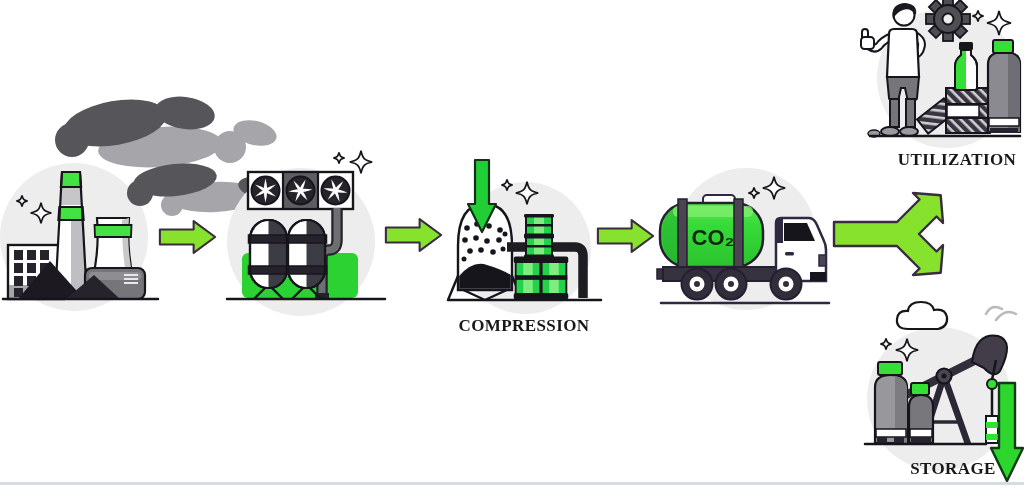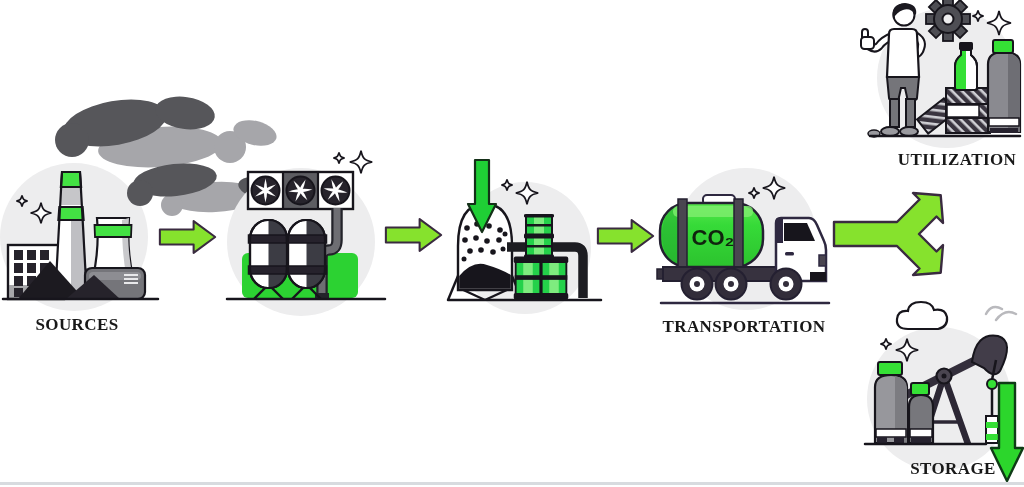--- a/index.html
+++ b/index.html
@@ -106,21 +106,20 @@
           <line x1="124" y1="194" x2="138" y2="194"></line>
           <line x1="124" y1="198" x2="138" y2="198"></line>
       </g>
     </g>
     <g>
       <polygon points="18,214 50,176 84,214" fill="#1c1a20"></polygon>
       <polygon points="66,214 94,190 120,214" fill="#26232b"></polygon>
     </g>
     <line x1="3" y1="214" x2="158" y2="214" stroke="#17151c" stroke-width="2.5" stroke-linecap="round"></line>
   </svg>
-  <div class="stage-label" style="left:0;top:315px;width:154px">SOURCES</div>
 
   <svg class="abs" style="left:158px;top:218px" width="60" height="38" viewBox="0 0 64 40">
     <polygon points="2,12 38,12 38,3 61,20 38,37 38,28 2,28" fill="#86e22d" stroke="#3a2b40" stroke-width="2.2" stroke-linejoin="round"></polygon>
   </svg>
 
   <svg class="abs" style="left:225px;top:138px" width="165" height="185" viewBox="0 0 165 185">
     <defs>
       <clipPath id="tclip1">
           <rect x="25" y="82" rx="18" ry="19" width="37" height="68"></rect>
         </clipPath>
@@ -222,20 +221,21 @@
       <use href="#barrel" transform="translate(85,132) scale(0.95,0.93)"></use>
       <use href="#barrel" transform="translate(111,132) scale(0.95,0.93)"></use>
     </g>
     <polygon points="32,14 46,14 46,58 53,58 39,86 25,58 32,58" fill="#1fcf35" stroke="#143018" stroke-width="2.2" stroke-linejoin="round"></polygon>
     <g>
       <use href="#sparkle" transform="translate(64,39) scale(0.7)"></use>
       <use href="#sparkle" transform="translate(84,47) scale(1.4)"></use>
     </g>
     <line x1="5" y1="154" x2="158" y2="154" stroke="#17151c" stroke-width="2.5" stroke-linecap="round"></line>
   </svg>
+  <div class="stage-label" style="left:424px;top:316px;width:200px">COMPRESSION</div>
 
   <svg class="abs" style="left:596px;top:217px" width="60" height="38" viewBox="0 0 64 40">
     <polygon points="2,12 38,12 38,3 61,20 38,37 38,28 2,28" fill="#86e22d" stroke="#3a2b40" stroke-width="2.2" stroke-linejoin="round"></polygon>
   </svg>
 
   <svg class="abs" style="left:643px;top:153px" width="195" height="160" viewBox="0 0 195 160">
     <circle cx="103" cy="86" r="71" fill="#ededee"></circle>
     <g>
       <use href="#sparkle" transform="translate(111,40) scale(0.7)"></use>
       <use href="#sparkle" transform="translate(131,35) scale(1.4)"></use>
@@ -271,21 +271,20 @@
           <circle cx="88" cy="131" r="3" fill="#322d3a"></circle>
         </g>
       <g>
           <circle cx="143" cy="131" r="15.5" fill="#322d3a" stroke="#242031" stroke-width="2"></circle>
           <circle cx="143" cy="131" r="7.5" fill="#ffffff"></circle>
           <circle cx="143" cy="131" r="3" fill="#322d3a"></circle>
         </g>
     </g>
     <line x1="18" y1="150" x2="186" y2="150" stroke="#2e2840" stroke-width="2.5" stroke-linecap="round"></line>
   </svg>
-  <div class="stage-label" style="left:644px;top:317px;width:200px">TRANSPORTATION</div>
 
   <svg class="abs" style="left:830px;top:165px" width="130" height="140" viewBox="0 0 130 140">
     <path d="M4,57 L67,57 L89.5,34.5 L83,28 L110.7,30.3 L113,58 L106.5,51.5 L89,69 L106.5,86.5 L113,80 L110.7,107.7 L83,110 L89.5,103.5 L67,81 L4,81 Z" fill="#86e22d" stroke="#3a2b40" stroke-width="2.4" stroke-linejoin="round"></path>
   </svg>
 
   <svg class="abs" style="left:853px;top:0" width="171" height="150" viewBox="0 0 171 150">
     <circle cx="94" cy="78" r="70" fill="#ededee"></circle>
     <g transform="translate(95,19)">
       <g fill="#4e4e54" stroke="#17151c" stroke-width="1.8">
         <rect x="-5" y="-22" width="10" height="9" transform="rotate(0)"></rect>

